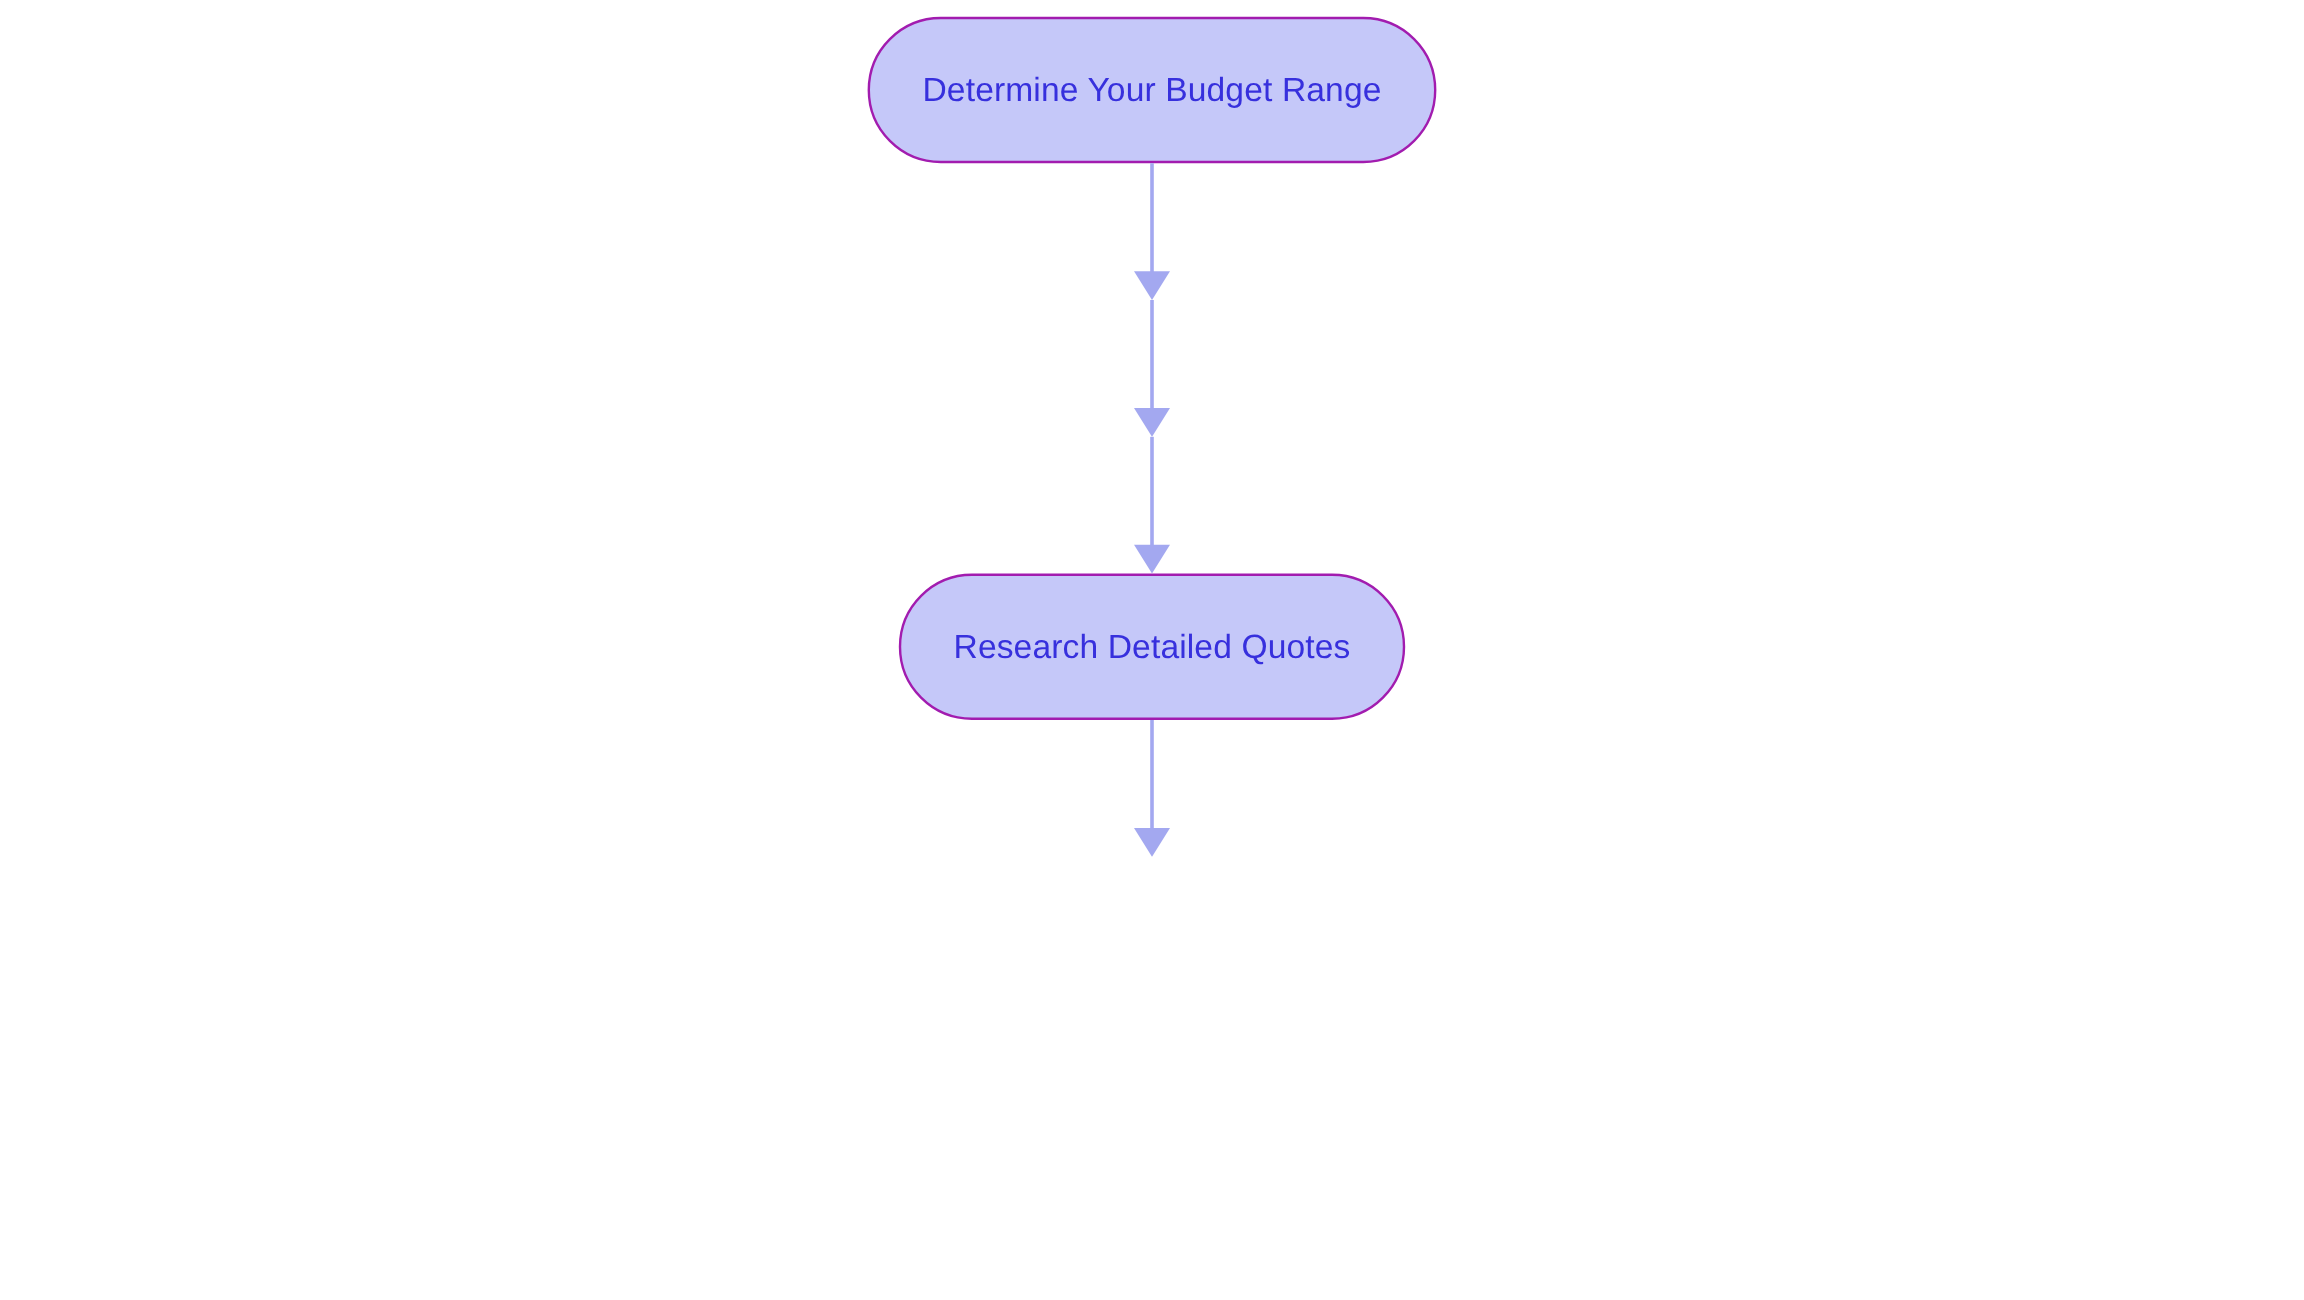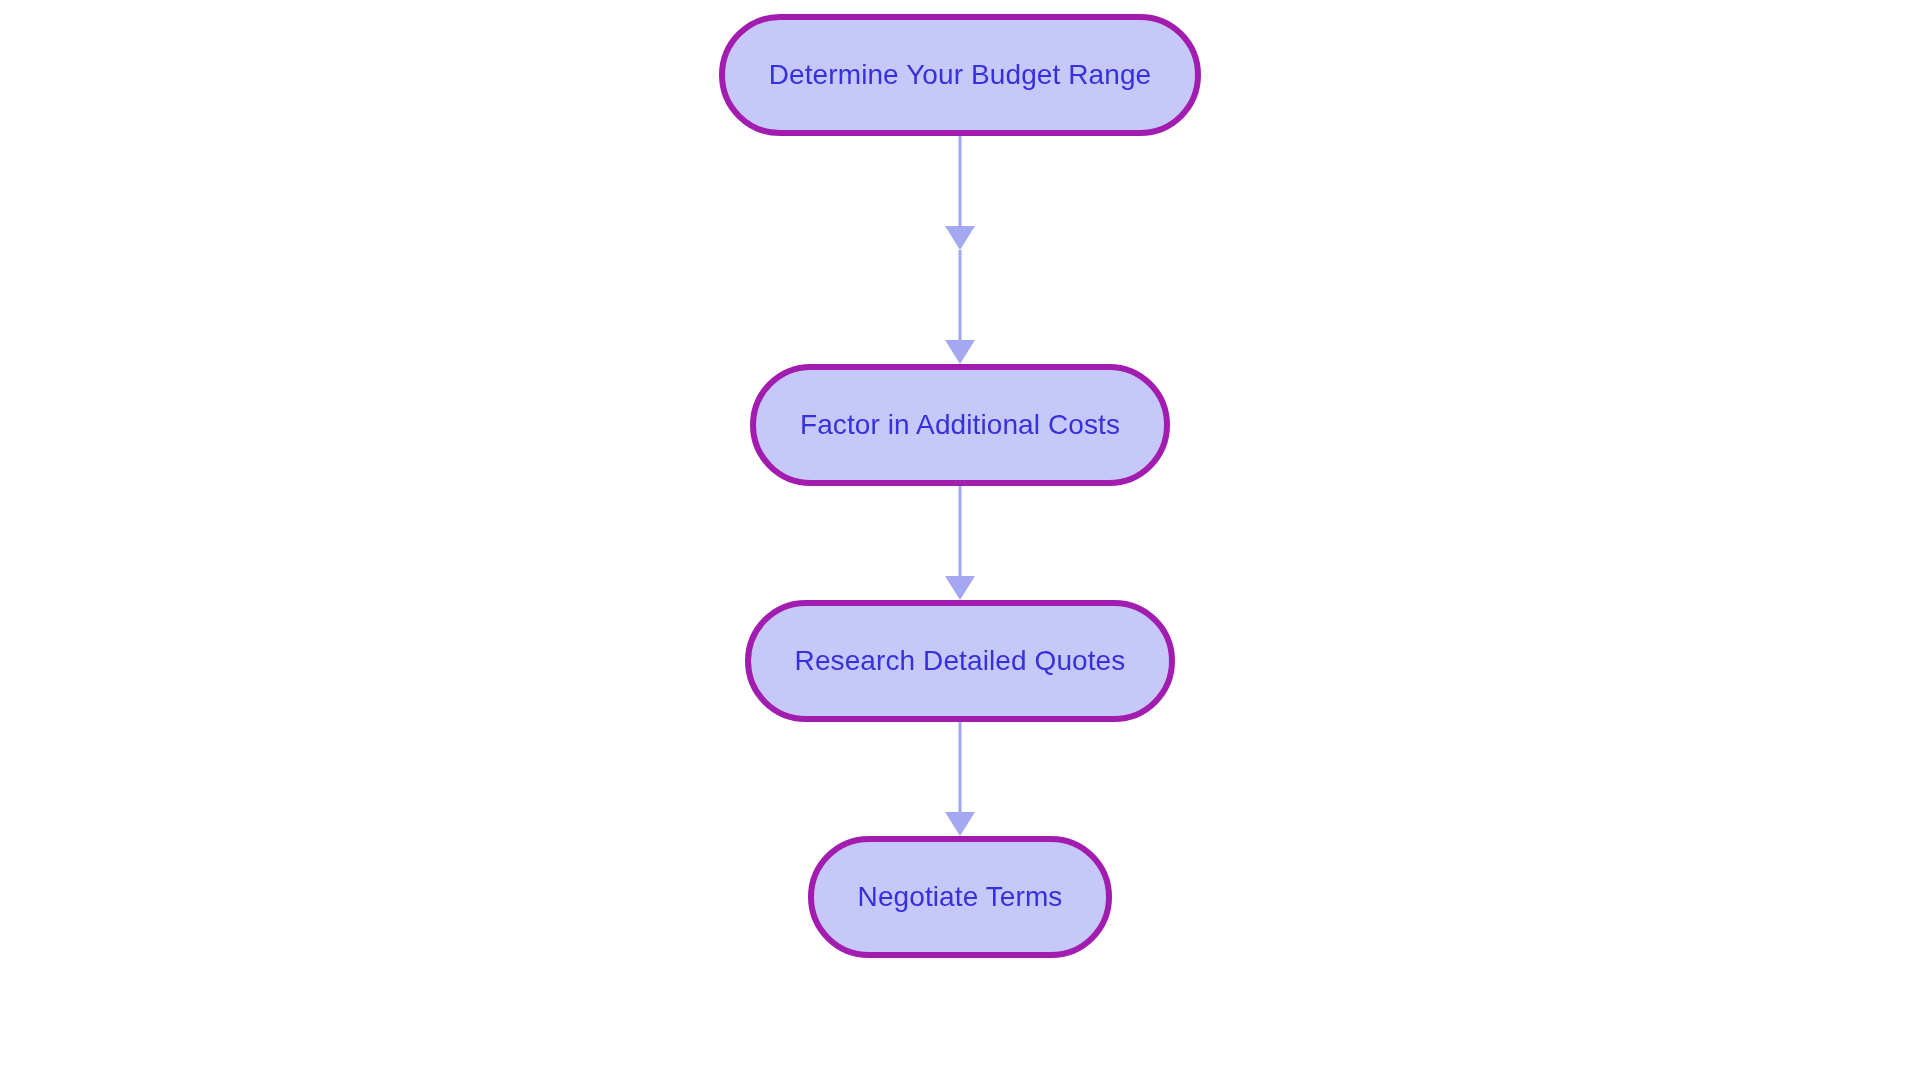--- a/index.html
+++ b/index.html
@@ -34,21 +34,21 @@
     align-items: center;
     justify-content: flex-start;
   }
 
   
   .node {
     box-sizing: border-box;
     height: 122px;
     border-radius: 61px;
     background: #c5c8f9;
-    border: 6px solid #a21caf;
+    border: 2px solid #a21caf;
     display: flex;
     align-items: center;
     justify-content: center;
     padding: 0 44px;
     flex: 0 0 auto;
   }
   .node-label {
     font-size: 28px;
     line-height: 1;
     font-weight: 400;
@@ -105,36 +105,30 @@
       <div class="connector-line"></div>
       <div class="connector-arrowhead"></div>
     </div>
 
 
     <div class="connector">
       <div class="connector-line"></div>
       <div class="connector-arrowhead"></div>
     </div>
 
-    <div class="node">
-      <span class="node-label">Factor in Additional Costs</span>
-    </div>
 
     <div class="connector">
       <div class="connector-line"></div>
       <div class="connector-arrowhead"></div>
     </div>
 
     <div class="node">
       <span class="node-label">Research Detailed Quotes</span>
     </div>
 
     <div class="connector">
       <div class="connector-line"></div>
       <div class="connector-arrowhead"></div>
     </div>
 
-    <div class="node">
-      <span class="node-label">Negotiate Terms</span>
-    </div>
 
   </div>
 </div>
 
 </body></html>

